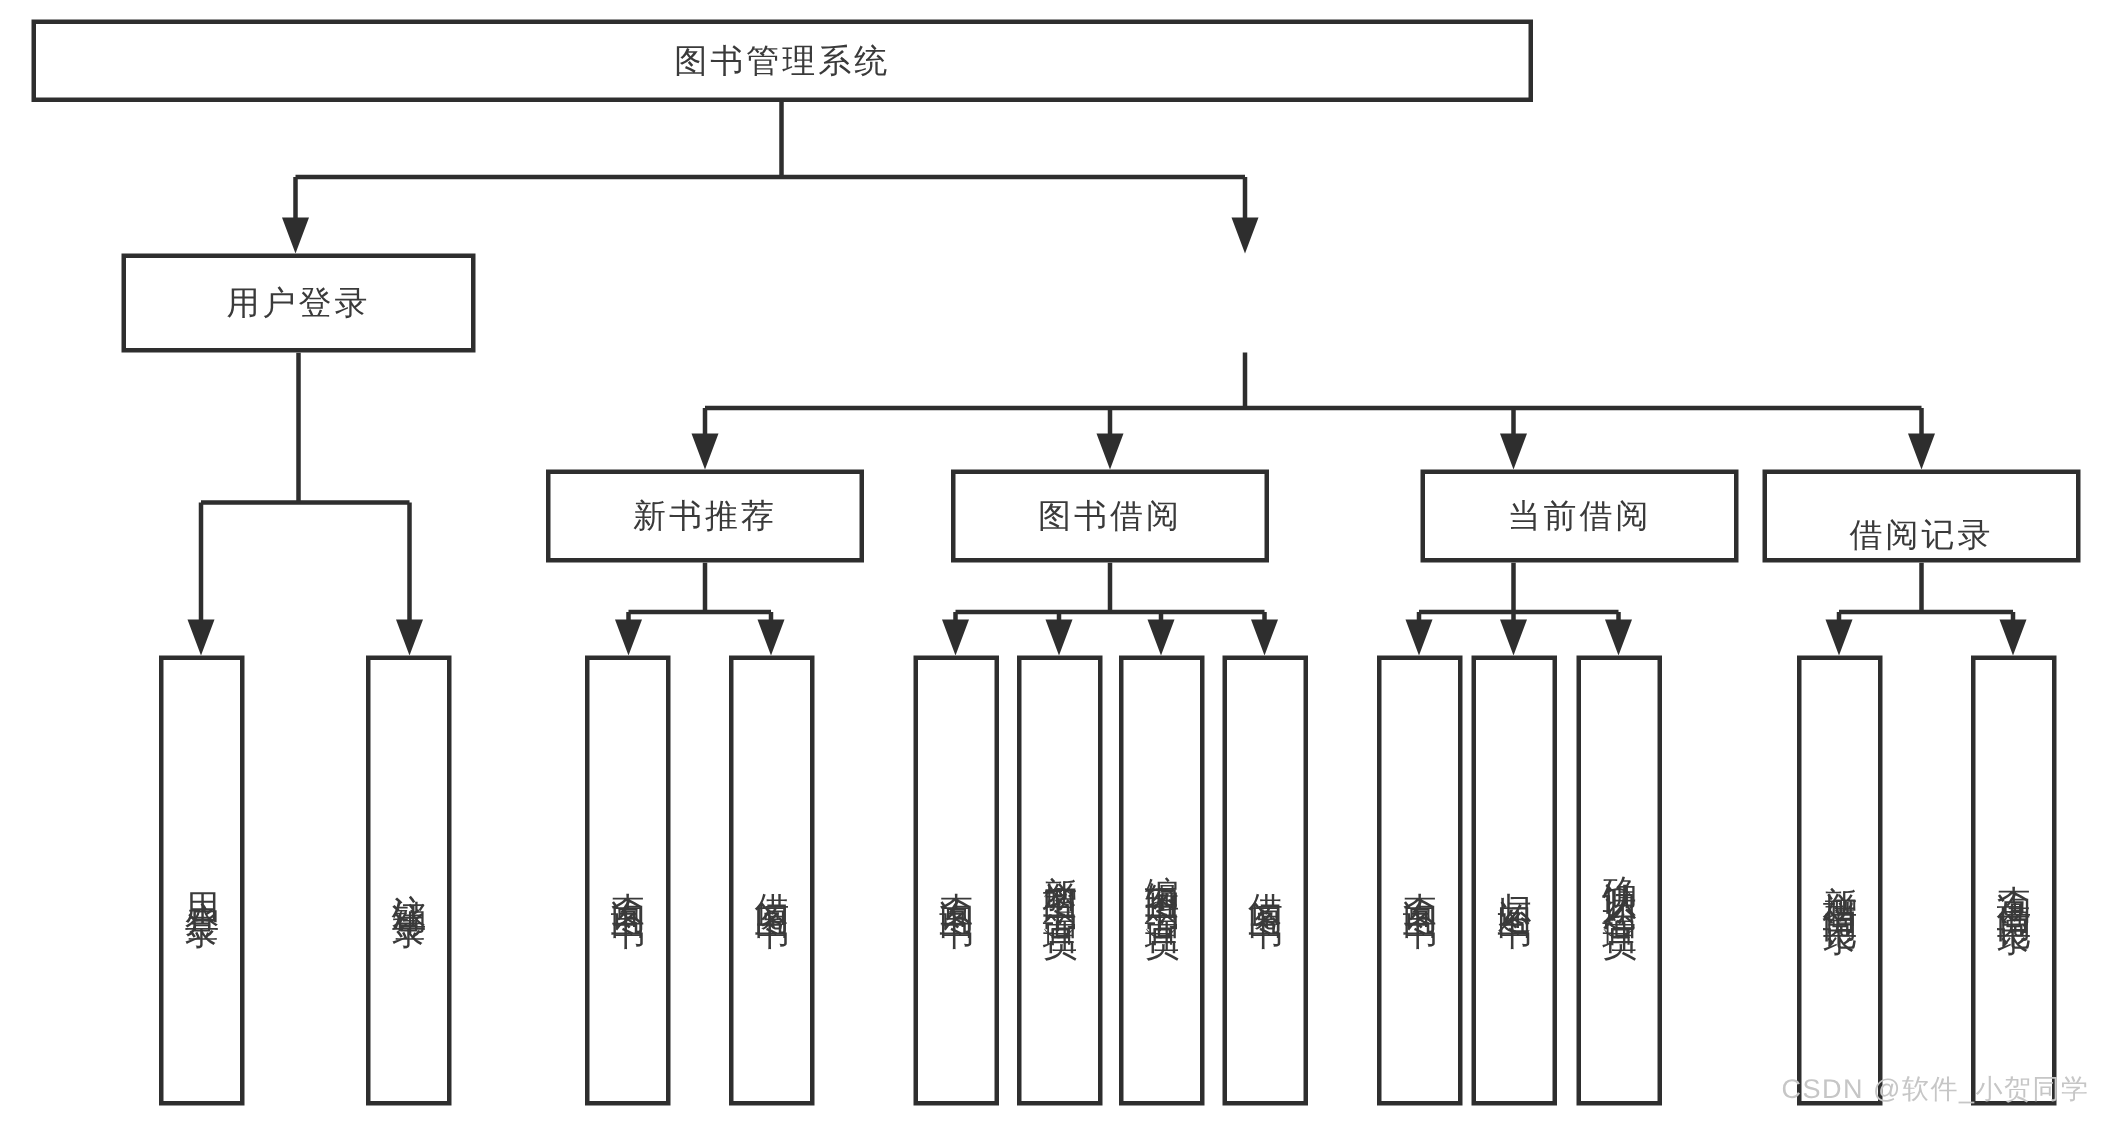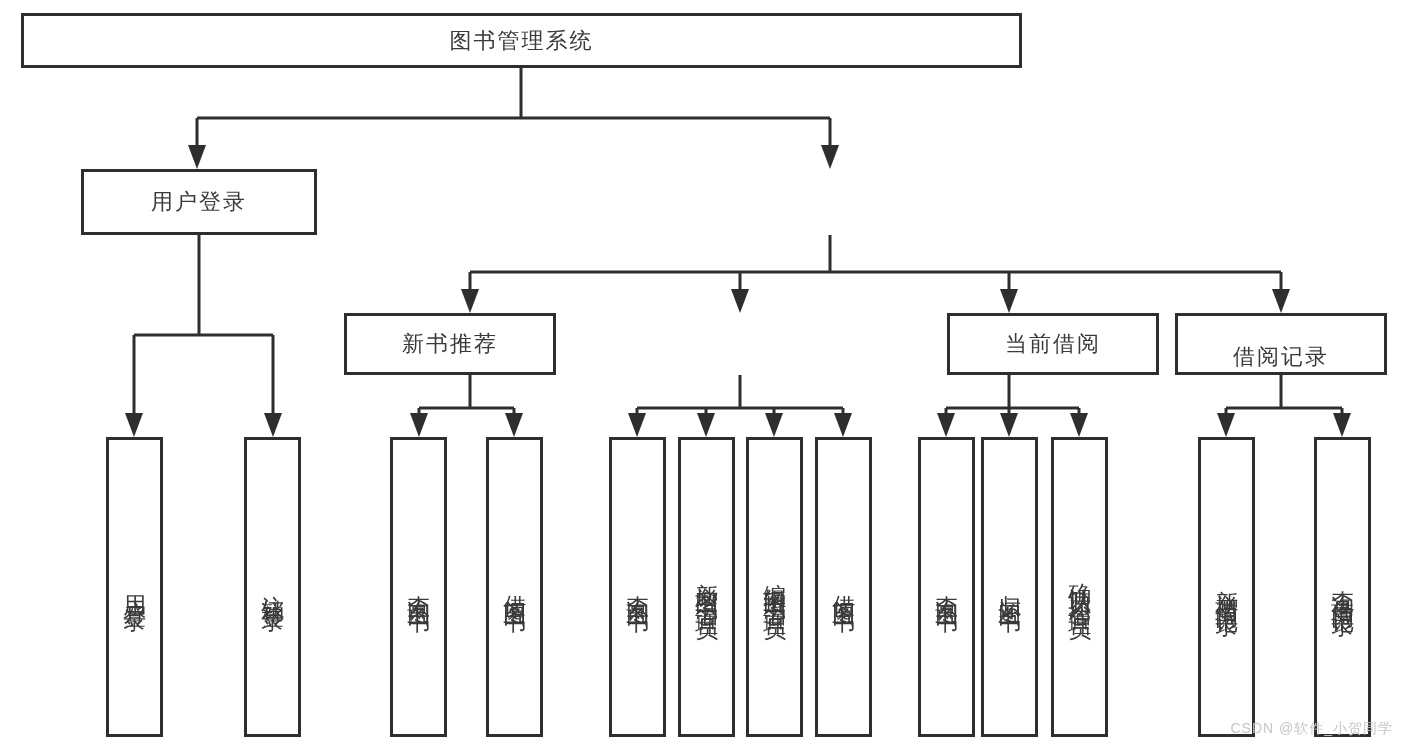--- a/index.html
+++ b/index.html
@@ -40,35 +40,35 @@
     letter-spacing: 5px;
     line-height: 1.1;
     white-space: nowrap;
   }
   
   .root-box   { left: 21px;   top: 13px;  width: 1001px; height: 55px; }
   .l2-box     { top: 169px; width: 236px; height: 66px; }
   .l2-0       { left: 81px; }
   .l2-1       { left: 712px; }
   .l3-box     { top: 313px; width: 212px; height: 62px; }
-  .l3-0 { left: 344px; }  .l3-1 { left: 634px; }
+  .l3-0 { left: 364px; }  .l3-1 { left: 634px; }
   .l3-2 { left: 903px; margin-left: 44px; }  .l3-3 { left: 1175px; align-items: flex-end; }
   .leaf       { top: 437px; width: 57px; height: 300px; }
   .leaf-0  { left: 106px; }  .leaf-1  { left: 244px; }
   .leaf-2  { left: 390px; }  .leaf-3  { left: 486px; }
   .leaf-4  { left: 609px; }  .leaf-5  { left: 678px; }
   .leaf-6  { left: 746px; }  .leaf-7  { left: 815px; }
   .leaf-8  { left: 918px; }  .leaf-9  { left: 981px; }
   .leaf-10 { left: 1051px; } .leaf-11 { left: 1198px; }
   .leaf-12 { left: 1314px; }
   .watermark {
     position: absolute;
     right: 12px;
     bottom: 9px;
-    font-size: 14px;
+    font-size: 18px;
     letter-spacing: 1px;
     color: #c6c6c6;
     z-index: 5;
     white-space: nowrap;
   }
 </style>
 </head>
 <body>
 
 <div class="canvas">
@@ -116,20 +116,23 @@
     <span class="h-label">图书管理系统</span>
   </div>
 
   <div class="node l2-box l2-0">
     <span class="h-label">用户登录</span>
   </div>
 
   <div class="node l3-box l3-0">
     <span class="h-label">新书推荐</span>
   </div>
+  <div class="node l3-box l3-1">
+    <span class="h-label">图书借阅</span>
+  </div>
   <div class="node l3-box l3-2">
     <span class="h-label">当前借阅</span>
   </div>
   <div class="node l3-box l3-3">
     <span class="h-label">借阅记录</span>
   </div>
 
   <div class="node v-node leaf leaf-0">
     <span class="v-label">用户登录</span>
   </div>

